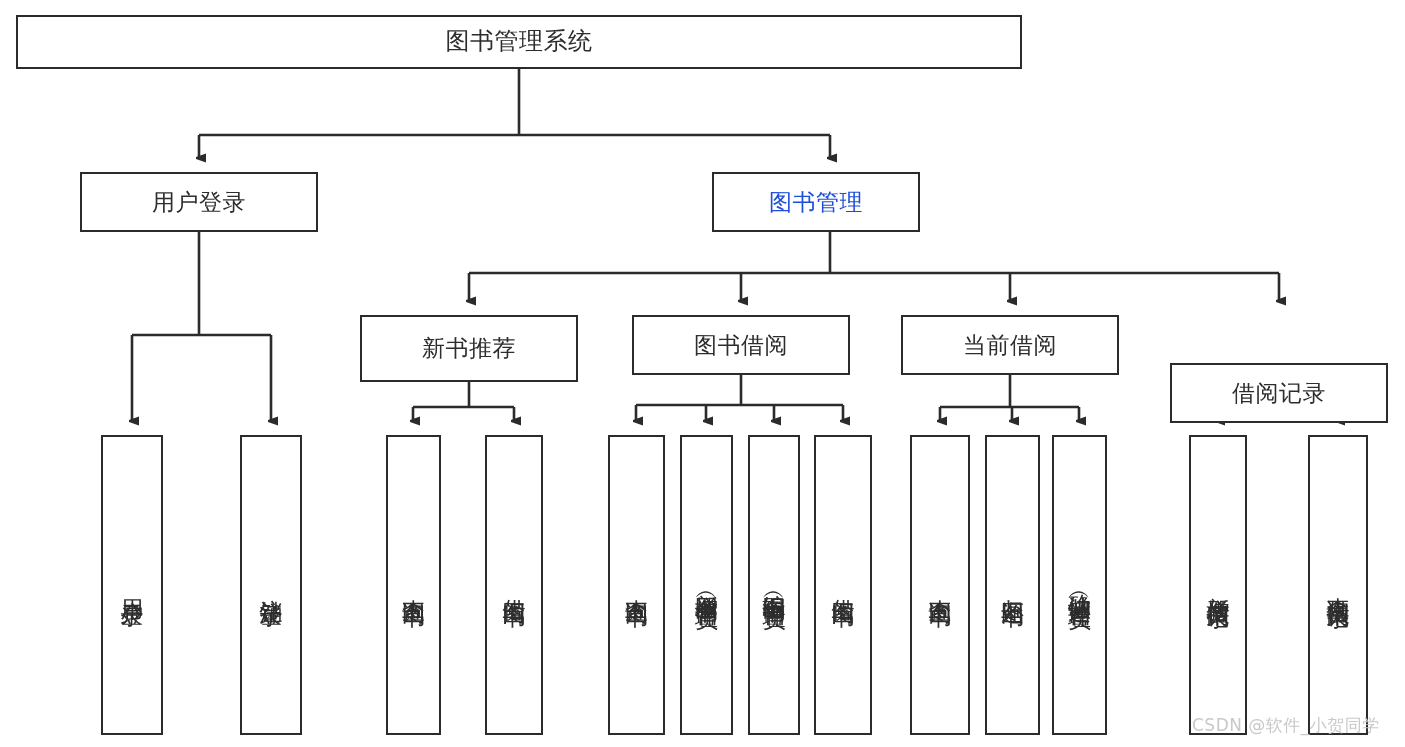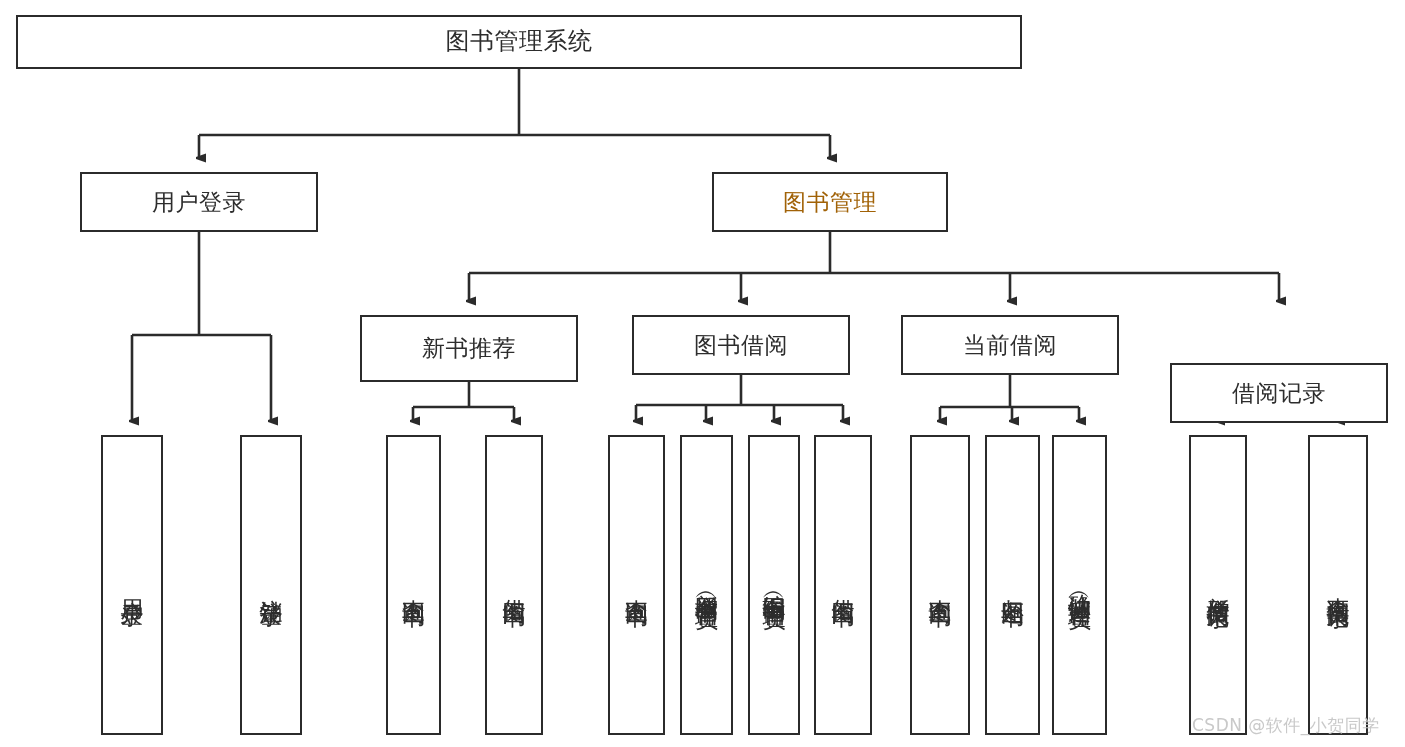--- a/index.html
+++ b/index.html
@@ -119,21 +119,21 @@
       <path d="M 1279 375 L 1279 407"></path>
       <path d="M 1218 407 L 1338 407"></path>
       <path d="M 1218 407 L 1218 421" marker-end="url(#arrow)"></path>
       <path d="M 1338 407 L 1338 421" marker-end="url(#arrow)"></path>
     </g>
   </svg>
 
   <div class="node horiz root" style="left: 16px; top: 15px; width: 1006px; height: 54px; border-color: rgb(43, 43, 43); color: rgb(45, 45, 45);">图书管理系统</div>
 
   <div class="node horiz" style="left: 80px; top: 172px; width: 238px; height: 60px; border-color: rgb(43, 43, 43); color: rgb(45, 45, 45);">用户登录</div>
-  <div class="node horiz" style="left: 712px; top: 172px; width: 236px; height: 60px; border-color: rgb(43, 43, 43); color: #a16207;">图书管理</div>
+  <div class="node horiz" style="left: 712px; top: 172px; width: 208px; height: 60px; border-color: rgb(43, 43, 43); color: #1d4ed8;">图书管理</div>
 
   <div class="node horiz" style="left: 360px; top: 315px; width: 218px; height: 67px; border-color: rgb(43, 43, 43); color: rgb(45, 45, 45);">新书推荐</div>
   <div class="node horiz" style="left: 632px; top: 315px; width: 218px; height: 60px; border-color: rgb(43, 43, 43); color: rgb(45, 45, 45);">图书借阅</div>
   <div class="node horiz" style="left: 901px; top: 315px; width: 218px; height: 60px; border-color: rgb(43, 43, 43); color: rgb(45, 45, 45);">当前借阅</div>
   <div class="node horiz" style="left: 1170px; top: 315px; width: 218px; height: 60px; border-color: rgb(43, 43, 43); color: rgb(45, 45, 45); margin-top: 48px;">借阅记录</div>
 
   <div class="node vert" style="left: 101px; top: 435px; width: 62px; height: 300px; border-color: rgb(43, 43, 43); color: rgb(45, 45, 45);">
     <span class="vtext">用户登录</span>
   </div>
   <div class="node vert" style="left: 240px; top: 435px; width: 62px; height: 300px; border-color: rgb(43, 43, 43); color: rgb(45, 45, 45);">

